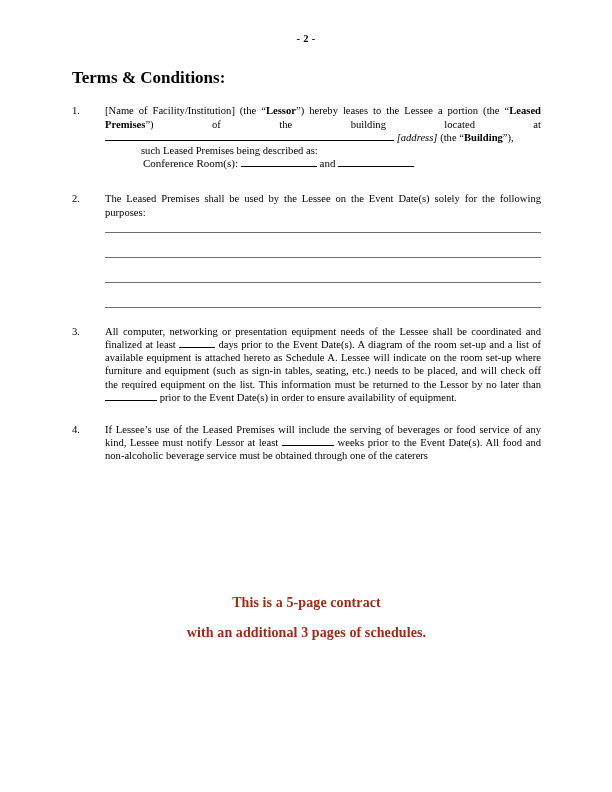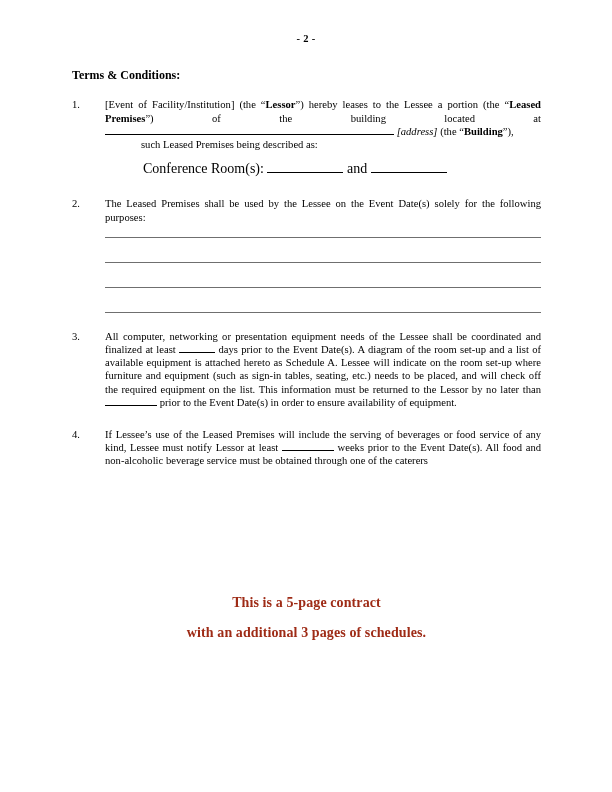--- a/index.html
+++ b/index.html
@@ -32,21 +32,21 @@
 
   
   .content {
     position: absolute;
     top: 68px;
     left: 72px;
     width: 469px;
   }
 
   .section-heading {
-    font-size: 12px;
+    font-size: 17px;
     font-weight: bold;
     margin: 0 0 16px 0;
     line-height: 1.2;
   }
 
   .clause {
     position: relative;
     padding-left: 33px;
     margin: 0 0 13px 0;
     font-size: 10.6px;
@@ -82,23 +82,22 @@
     height: 9px;
     vertical-align: baseline;
   }
   .blank-addr { width: 289px; }
   .blank-sm   { width: 36px; }
   .blank-md   { width: 52px; }
   .blank-room { width: 76px; }
 
   .indent-line {
     display: block;
-    margin-top: 11px;
     padding-left: 38px;
-    font-size: 14px;
+    font-size: 11px;
     line-height: 13.2px;
     text-align: left;
   }
 
   
   .fill-lines {
     margin: 13px 0 0 33px;
     width: 436px;
   }
   .fill-lines .rule {
@@ -133,21 +132,21 @@
 
   <div class="page-header">- 2 -</div>
 
   <div class="content">
 
     <div class="section-heading">Terms &amp; Conditions:</div>
 
     <div class="clause">
       <span class="num">1.</span>
       <span class="body">
-        <span class="addr-line"><span>[Event of Facility/Institution] (the “</span><b>Lessor</b><span>”) hereby leases to the Lessee a portion (the “</span><b>Leased Premises</b><span>”) of the building located at</span></span><span class="blank-rule blank-addr"></span><span> </span><i>[address]</i><span> (the “</span><b>Building</b><span>”),</span>
+        <span class="addr-line"><span>[Name of Facility/Institution] (the “</span><b>Lessor</b><span>”) hereby leases to the Lessee a portion (the “</span><b>Leased Premises</b><span>”) of the building located at</span></span><span class="blank-rule blank-addr"></span><span> </span><i>[address]</i><span> (the “</span><b>Building</b><span>”),</span>
         <span style="display:block; text-align:left;margin-left:36px;">such Leased Premises being described as:</span>
         <span class="indent-line"><span>Conference Room(s): </span><span class="blank-rule blank-room"></span><span> and </span><span class="blank-rule blank-room"></span></span>
       </span>
     </div>
 
     <div class="gap-after-clause2"></div>
 
     <div class="clause">
       <span class="num">2.</span>
       <span class="body">The Leased Premises shall be used by the Lessee on the Event Date(s) solely for the following purposes:</span>

